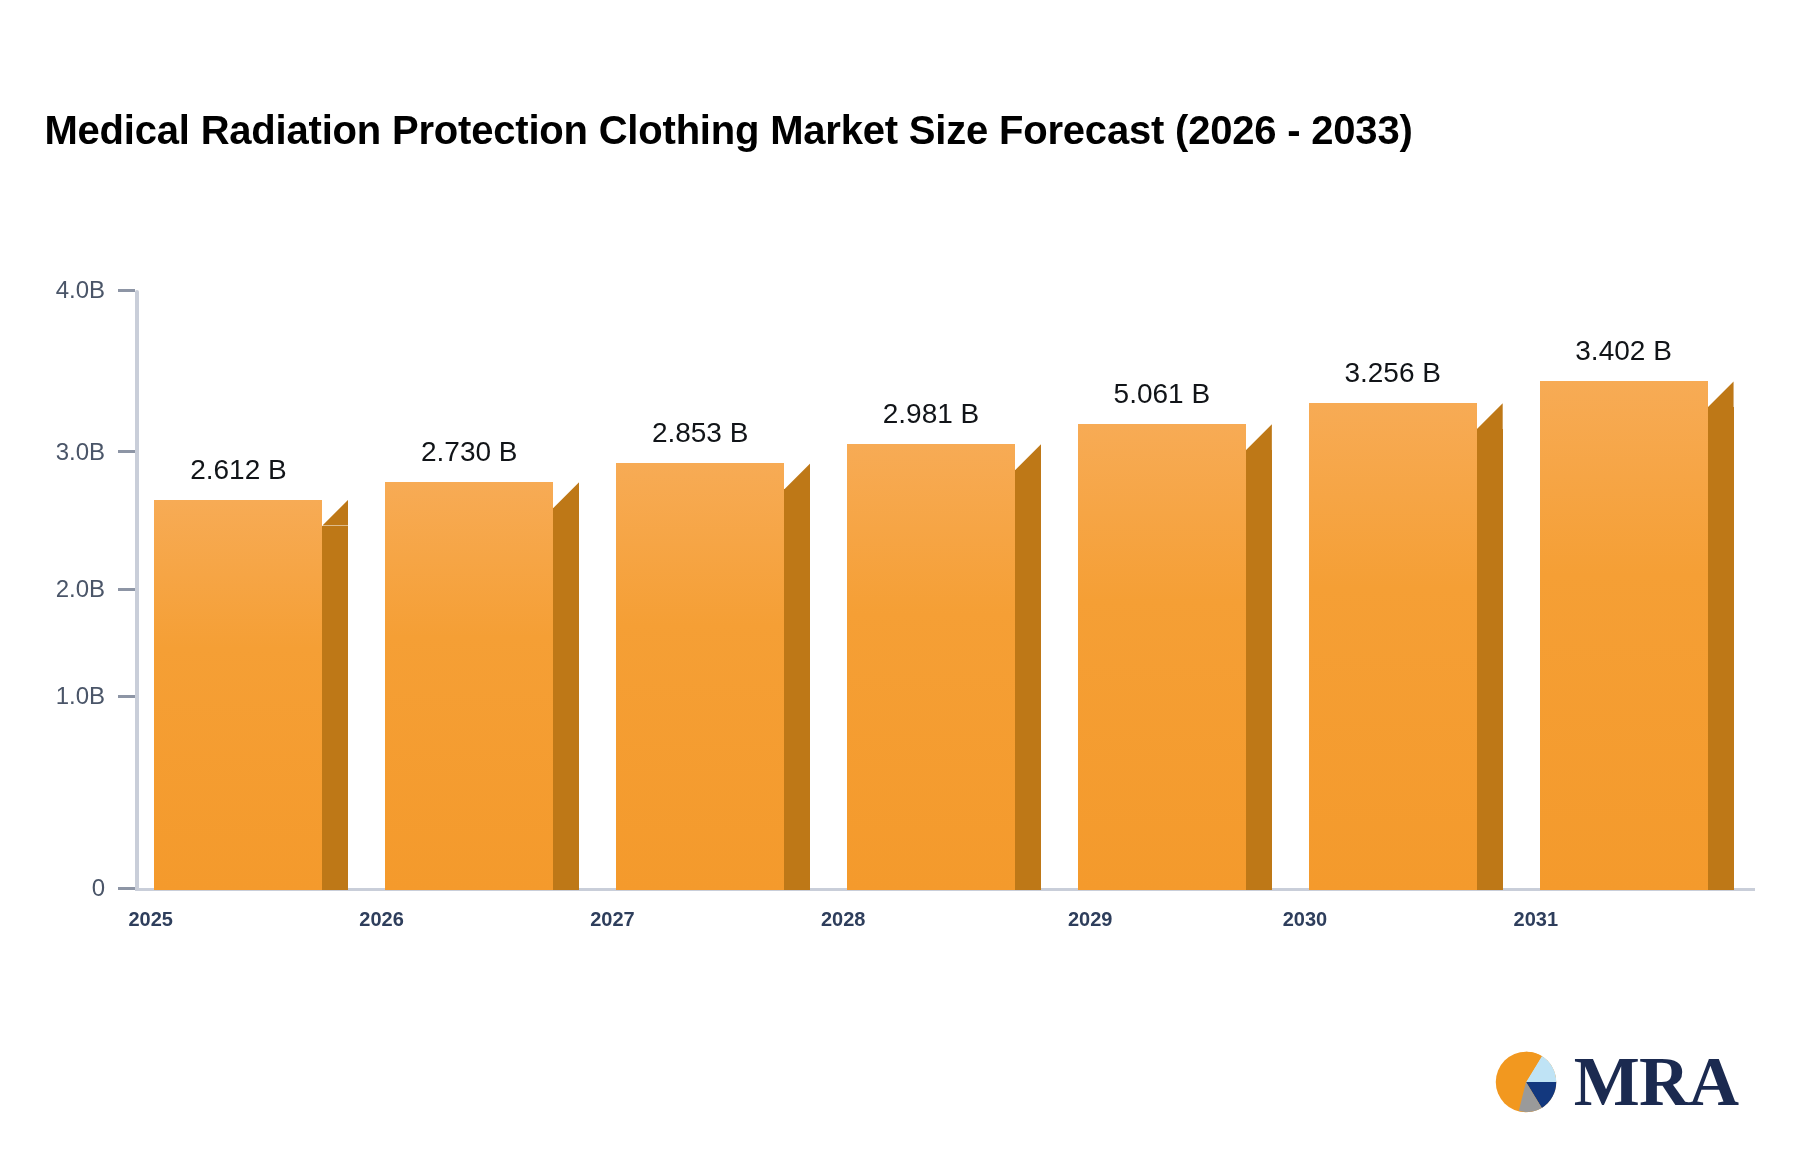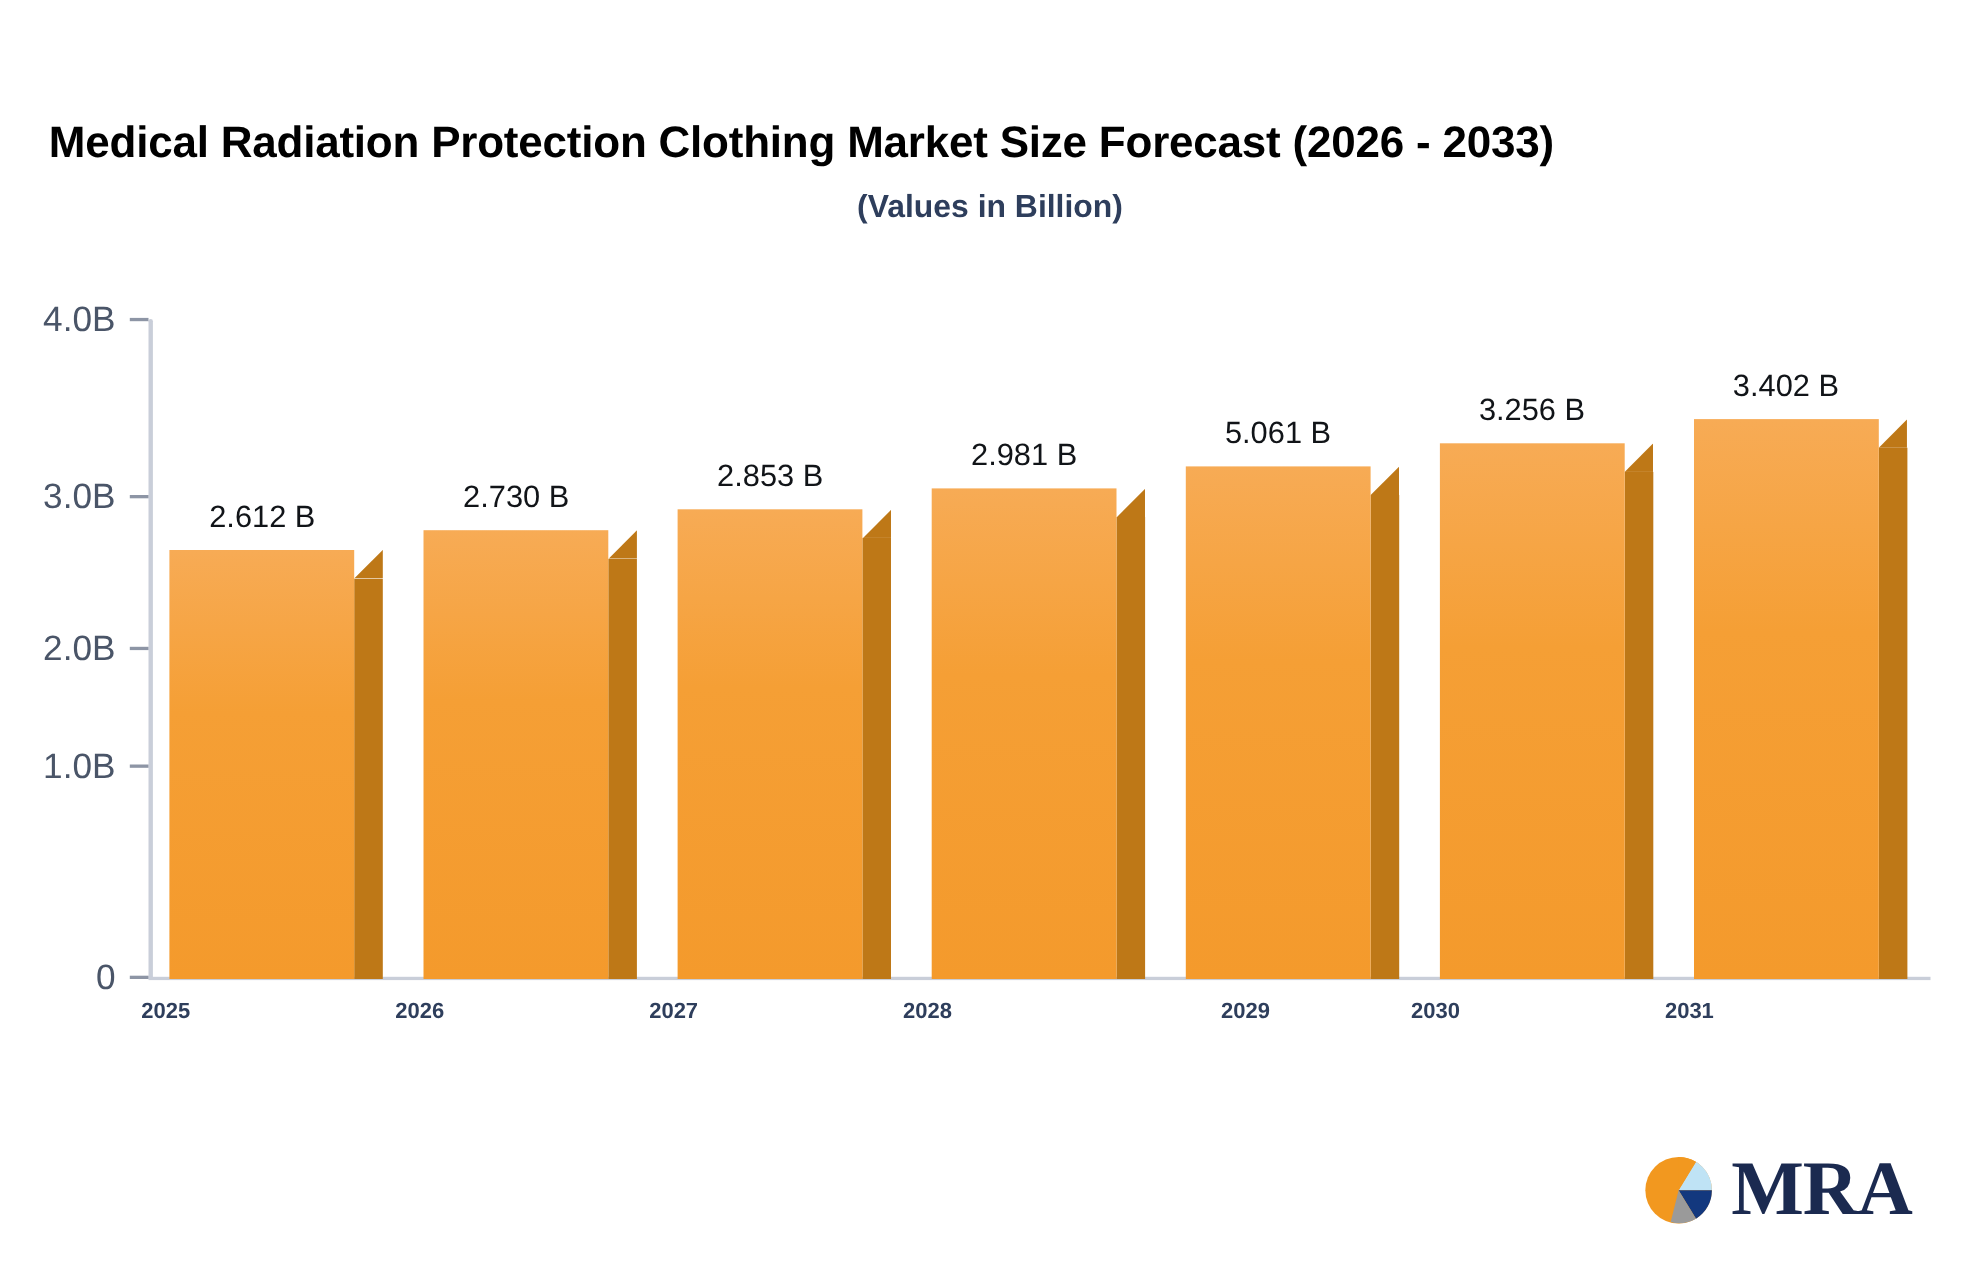--- a/index.html
+++ b/index.html
@@ -53,21 +53,21 @@
     left: 135px; top: 888px;
     width: 1620px; height: 3px;
     background: #c9ced9;
   }
 
   
   .ytick {
     position: absolute;
     display: flex; align-items: center; justify-content: flex-end;
     width: 130px; height: 22px;
-    font-size: 32px; color: #4a5568; font-weight: 500;
+    font-size: 24px; color: #4a5568; font-weight: 500;
   }
   .ytick .dash {
     display: inline-block;
     width: 17px; height: 3px; background: #8d95a5;
     margin-left: 13px;
   }
   .ytick .txt { white-space: nowrap; }
 
   
   .bars {
@@ -128,21 +128,20 @@
     font-size: 70px; font-weight: 700; color: #1b2a50;
     letter-spacing: -1px; line-height: 1;
   }
 </style>
 </head>
 <body>
 
 <div class="page">
 
   <div class="title">Medical Radiation Protection Clothing Market Size Forecast (2026 - 2033)</div>
-  <div class="subtitle">(Values in Billion)</div>
 
 
   <div class="y-axis-line"></div>
   <div class="x-axis-line"></div>
 
   <div id="yticks">
       <div class="ytick" style="left: 5px; top: 877px;">
         <span class="txt">0</span>
         <span class="dash"></span>
       </div>
@@ -205,21 +204,21 @@
         <div class="bar-side" style="left: 168px; height: 482.599px;"></div>
         <div class="bar-body" style="width: 168px; height: 508.599px;"></div>
       </div>
       <div class="bar-label" style="left: 1354.57px; bottom: 522.599px;">3.402 B</div>
     </div>
   <div id="xticks">
       <div class="xtick" style="left: 128.429px;">2025</div>
       <div class="xtick" style="left: 359.286px;">2026</div>
       <div class="xtick" style="left: 590.143px;">2027</div>
       <div class="xtick" style="left: 821px;">2028</div>
-      <div class="xtick" style="left: 1110px;">2029</div>
+      <div class="xtick" style="left: 1068px;">2029</div>
       <div class="xtick" style="left: 1282.71px;">2030</div>
       <div class="xtick" style="left: 1513.57px;">2031</div>
     </div>
 
   <div class="logo">
     <svg class="logo-mark" viewBox="0 0 100 100">
       <circle cx="50" cy="50" r="42" fill="#F2981F"></circle>
       <path d="M50 50 L92 50 A42 42 0 0 0 72 14 Z" fill="#bfe3f5"></path>
       <path d="M50 50 L72 86 A42 42 0 0 0 92 50 Z" fill="#13387e"></path>
       <path d="M50 50 L40 90 A42 42 0 0 0 72 86 Z" fill="#9a9a9a"></path>

